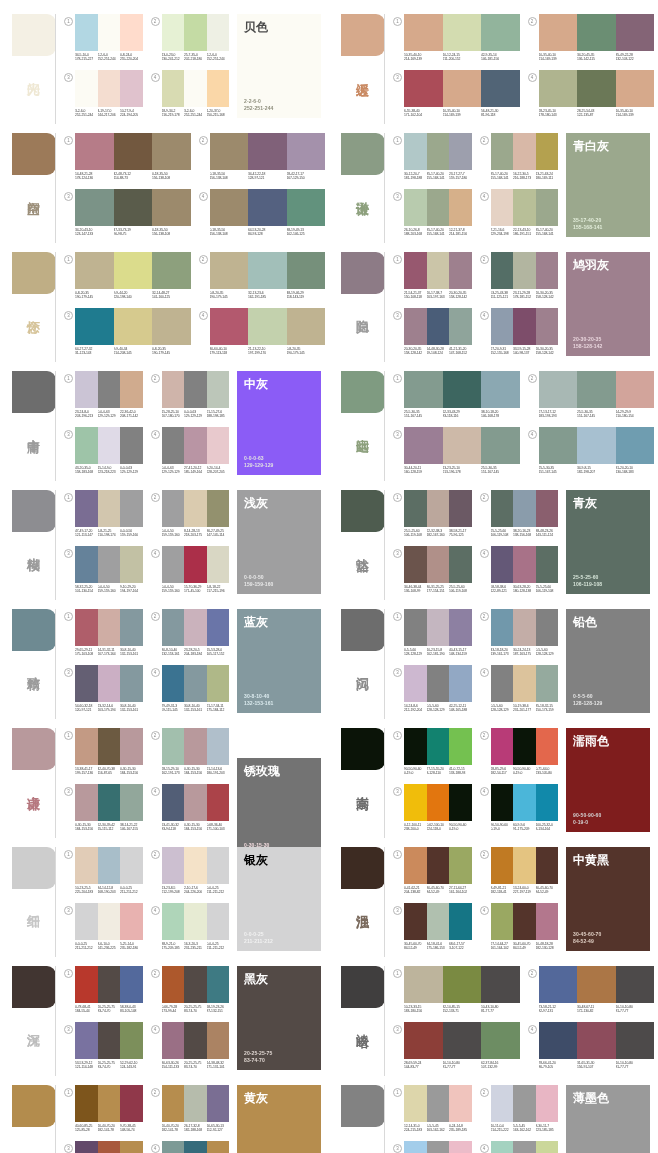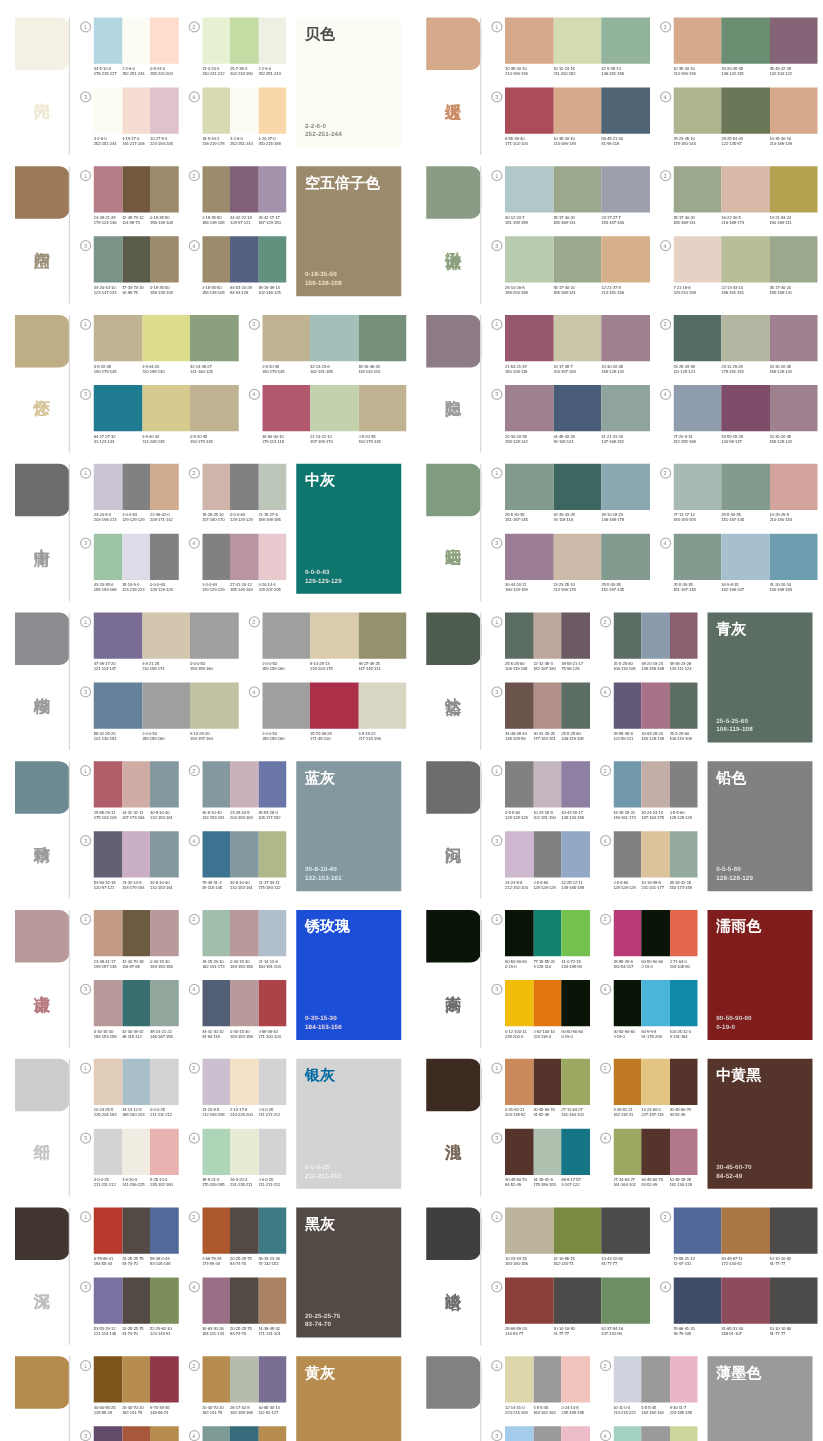--- a/index.html
+++ b/index.html
@@ -303,29 +303,20 @@
                 <b>64-53-20-28</b>
                 <b>84-93-128</b>
               </div>
               <div class="code">
                 <b>38-19-49-13</b>
                 <b>102-146-125</b>
               </div>
             </div>
           </div>
         </div>
-        <div class="named">
-          <div class="named-inner" style="background: rgb(156, 138, 108);">
-            <div class="named-title" style="color: rgb(255, 255, 255);">空五倍子色</div>
-            <div class="named-codes" style="color: rgb(242, 226, 196);">
-              <div>0-18-35-50</div>
-              <div>156-138-108</div>
-            </div>
-          </div>
-        </div>
       </div>
       <div class="family-sep"></div>
       <div class="family">
         <div class="mood">
           <div class="mood-chip" style="background: rgb(191, 174, 133);"></div>
           <div class="mood-rule"></div>
           <div class="mood-label" style="color: rgb(214, 196, 154);">怀念</div>
         </div>
         <div class="groups">
           <div class="group">
@@ -509,21 +500,21 @@
                 <b>185-149-164</b>
               </div>
               <div class="code">
                 <b>9-20-14-4</b>
                 <b>228-207-205</b>
               </div>
             </div>
           </div>
         </div>
         <div class="named">
-          <div class="named-inner" style="background: #0f766e;">
+          <div class="named-inner" style="background: #8b5cf6;">
             <div class="named-title" style="color: rgb(255, 255, 255);">中灰</div>
             <div class="named-codes" style="color: rgb(226, 226, 226);">
               <div>0-0-0-63</div>
               <div>129-129-129</div>
             </div>
           </div>
         </div>
       </div>
       <div class="family-sep"></div>
       <div class="family">
@@ -615,20 +606,29 @@
                 <b>15-70-36-29</b>
                 <b>171-45-100</b>
               </div>
               <div class="code">
                 <b>6-8-18-22</b>
                 <b>217-215-196</b>
               </div>
             </div>
           </div>
         </div>
+        <div class="named">
+          <div class="named-inner" style="background: rgb(159, 159, 160);">
+            <div class="named-title" style="color: rgb(255, 255, 255);">浅灰</div>
+            <div class="named-codes" style="color: rgb(234, 234, 234);">
+              <div>0-0-0-50</div>
+              <div>159-159-160</div>
+            </div>
+          </div>
+        </div>
       </div>
       <div class="family-sep"></div>
       <div class="family">
         <div class="mood">
           <div class="mood-chip" style="background: rgb(110, 138, 146);"></div>
           <div class="mood-rule"></div>
           <div class="mood-label" style="color: rgb(155, 155, 155);">精致</div>
         </div>
         <div class="groups">
           <div class="group">
@@ -821,21 +821,21 @@
                 <b>184-153-156</b>
               </div>
               <div class="code">
                 <b>0-68-36-40</b>
                 <b>171-100-103</b>
               </div>
             </div>
           </div>
         </div>
         <div class="named">
-          <div class="named-inner" style="background: #1d4ed8;">
+          <div class="named-inner" style="background: #737373; margin-top: 30px;">
             <div class="named-title" style="color: rgb(255, 255, 255);">锈玫瑰</div>
             <div class="named-codes" style="color: rgb(244, 221, 224);">
               <div>0-30-15-30</div>
               <div>184-153-156</div>
             </div>
           </div>
         </div>
       </div>
       <div class="family-sep"></div>
       <div class="family">
@@ -929,21 +929,21 @@
               </div>
               <div class="code">
                 <b>0-0-0-25</b>
                 <b>211-211-212</b>
               </div>
             </div>
           </div>
         </div>
         <div class="named">
           <div class="named-inner" style="background: rgb(211, 211, 212);">
-            <div class="named-title" style="color: #0369a1;">银灰</div>
+            <div class="named-title" style="color: #000000;">银灰</div>
             <div class="named-codes" style="color: rgb(242, 242, 242);">
               <div>0-0-0-25</div>
               <div>211-211-212</div>
             </div>
           </div>
         </div>
       </div>
       <div class="family-sep"></div>
       <div class="family">
         <div class="mood">
@@ -1315,20 +1315,29 @@
                 <b>22-13-43-10</b>
                 <b>186-191-151</b>
               </div>
               <div class="code">
                 <b>35-17-40-20</b>
                 <b>155-168-141</b>
               </div>
             </div>
           </div>
         </div>
+        <div class="named">
+          <div class="named-inner" style="background: rgb(155, 168, 141);">
+            <div class="named-title" style="color: rgb(255, 255, 255);">青白灰</div>
+            <div class="named-codes" style="color: rgb(227, 238, 219);">
+              <div>35-17-40-20</div>
+              <div>155-168-141</div>
+            </div>
+          </div>
+        </div>
       </div>
       <div class="family-sep"></div>
       <div class="family">
         <div class="mood">
           <div class="mood-chip" style="background: rgb(141, 123, 134);"></div>
           <div class="mood-rule"></div>
           <div class="mood-label" style="color: rgb(155, 155, 155);">归隐</div>
         </div>
         <div class="groups">
           <div class="group">
@@ -1413,20 +1422,29 @@
                 <b>33-59-15-28</b>
                 <b>140-98-137</b>
               </div>
               <div class="code">
                 <b>20-30-20-35</b>
                 <b>158-128-142</b>
               </div>
             </div>
           </div>
         </div>
+        <div class="named">
+          <div class="named-inner" style="background: rgb(158, 128, 142);">
+            <div class="named-title" style="color: rgb(255, 255, 255);">鸠羽灰</div>
+            <div class="named-codes" style="color: rgb(234, 214, 222);">
+              <div>20-30-20-35</div>
+              <div>158-128-142</div>
+            </div>
+          </div>
+        </div>
       </div>
       <div class="family-sep"></div>
       <div class="family">
         <div class="mood">
           <div class="mood-chip" style="background: rgb(127, 155, 129);"></div>
           <div class="mood-rule"></div>
           <div class="mood-label" style="color: rgb(141, 160, 125);">幽远</div>
         </div>
         <div class="groups">
           <div class="group">

